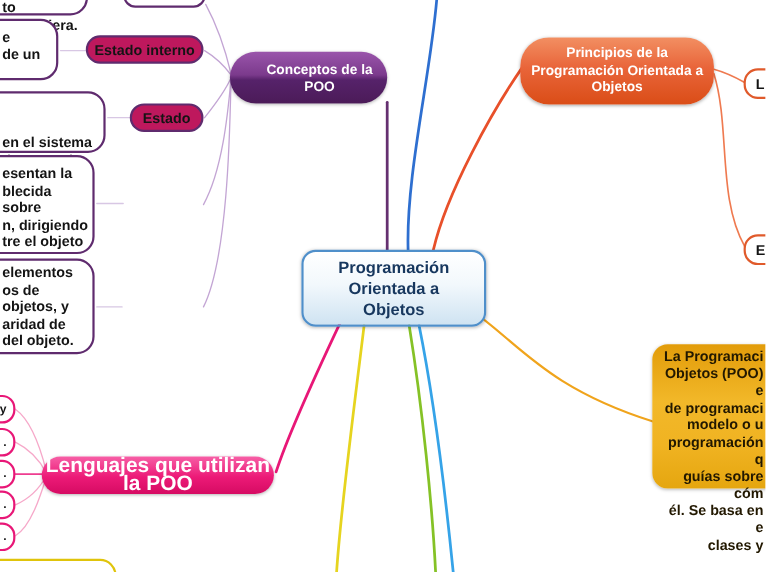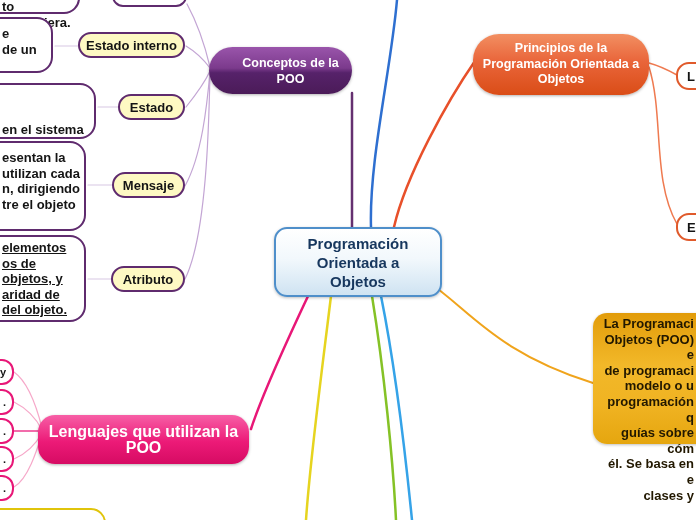--- a/index.html
+++ b/index.html
@@ -26,28 +26,28 @@
     color:#fff;font-size:12.5px;line-height:16px;box-shadow:0 1px 3px rgba(0,0,0,.3);padding-left:20px;
   }
   
   .principios-node{
     left:473px;top:34px;width:176px;height:61px;border-radius:26px;
     background:linear-gradient(180deg,#f28f62 0%,#e9653a 45%,#da4d17 100%);
     color:#fff;font-size:12.5px;line-height:15.5px;box-shadow:0 1px 3px rgba(0,0,0,.3);
   }
   
   .lenguajes-node{
-    left:38px;top:415px;width:211px;height:49px;border-radius:17px;
+    left:38px;top:415px;width:211px;height:34px;border-radius:17px;
     background:linear-gradient(180deg,#f75fa6 0%,#ec1a77 55%,#d60b63 100%);
-    color:#fff;font-size:16px;line-height:16px;box-shadow:0 1px 3px rgba(0,0,0,.3);
+    color:#fff;font-size:19px;line-height:16px;box-shadow:0 1px 3px rgba(0,0,0,.3);
   }
   
   .label-pill{
     position:absolute;z-index:3;box-sizing:border-box;display:flex;align-items:center;justify-content:center;
-    background:#fef9c3;border:2px solid #5f2b6e;border-radius:13px;
+    background:#be185d;border:2px solid #5f2b6e;border-radius:13px;
     color:#141414;font-size:13px;font-weight:700;white-space:nowrap;
   }
   .pill-estado{left:78px;top:32px;width:107px;height:26px;}
   .pill-evento{left:118px;top:94px;width:67px;height:26px;}
   .pill-mensaje{left:112px;top:172px;width:73px;height:26px;}
   .pill-atributo{left:111px;top:266px;width:74px;height:26px;}
 
   
   .cutbox{
     position:absolute;z-index:2;box-sizing:border-box;background:#fff;
@@ -58,21 +58,21 @@
   }
   .boxA{left:-130px;top:-44px;width:210px;height:58px;}
   .boxA .frag{left:130px;top:41px;}
   .boxB{left:-112px;top:17px;width:165px;height:56px;}
   .boxB .frag{left:112px;top:7px;}
   .boxC{left:-140px;top:83px;width:236px;height:56px;}
   .boxC .frag{left:140px;top:5px;margin-top:32px;}
   .boxD{left:-152px;top:141px;width:238px;height:90px;}
   .boxD .frag{left:152px;top:7px;}
   .boxE{left:-152px;top:235px;width:238px;height:87px;}
-  .boxE .frag{left:152px;top:3px;text-decoration:underline;}
+  .boxE .frag{left:152px;top:3px;}
   .box-top-small{left:112px;top:-22px;width:75px;height:29px;border-width:2px;border-radius:11px;}
 
   
   .langbox{
     position:absolute;z-index:2;box-sizing:border-box;background:#fff;
     border:2.5px solid #e81777;border-radius:12px;width:66px;height:26px;left:-52px;
     color:#141414;font-size:11px;font-weight:700;text-align:right;padding:5px 6px 0 0;
   }
   .lang0{top:359px;} .lang1{top:389px;} .lang2{top:418px;} .lang3{top:446px;} .lang4{top:475px;}
 
@@ -142,38 +142,36 @@
 
   <div class="node conceptos-node">Conceptos de la
 POO</div>
   <div class="node principios-node">Principios de la
 Programación Orientada a
 Objetos</div>
   <div class="node lenguajes-node">Lenguajes que utilizan la POO</div>
 
   <div class="label-pill pill-estado">Estado interno</div>
   <div class="label-pill pill-evento">Estado</div>
-  <div class="label-pill pill-mensaje">Mensaje</div>
-  <div class="label-pill pill-atributo">Atributo</div>
 
   <div class="cutbox boxA">
     <div class="frag">to cualquiera.</div>
   </div>
   <div class="cutbox box-top-small"></div>
   <div class="cutbox boxB">
     <div class="frag">e
 de un</div>
   </div>
   <div class="cutbox boxC">
     <div class="frag">en el sistema
 dos con el</div>
   </div>
   <div class="cutbox boxD">
     <div class="frag">esentan  la
-utilizan  cada
+blecida  sobre
 n, dirigiendo
 tre el objeto</div>
   </div>
   <div class="cutbox boxE">
     <div class="frag"> elementos
 os de
 objetos, y
 aridad de
 del objeto.</div>
   </div>

